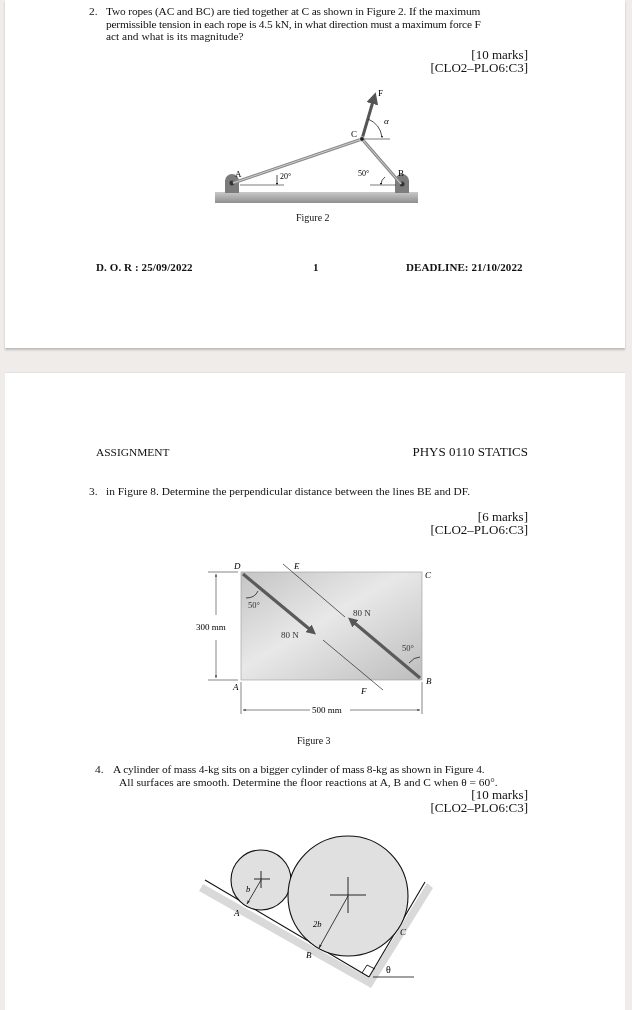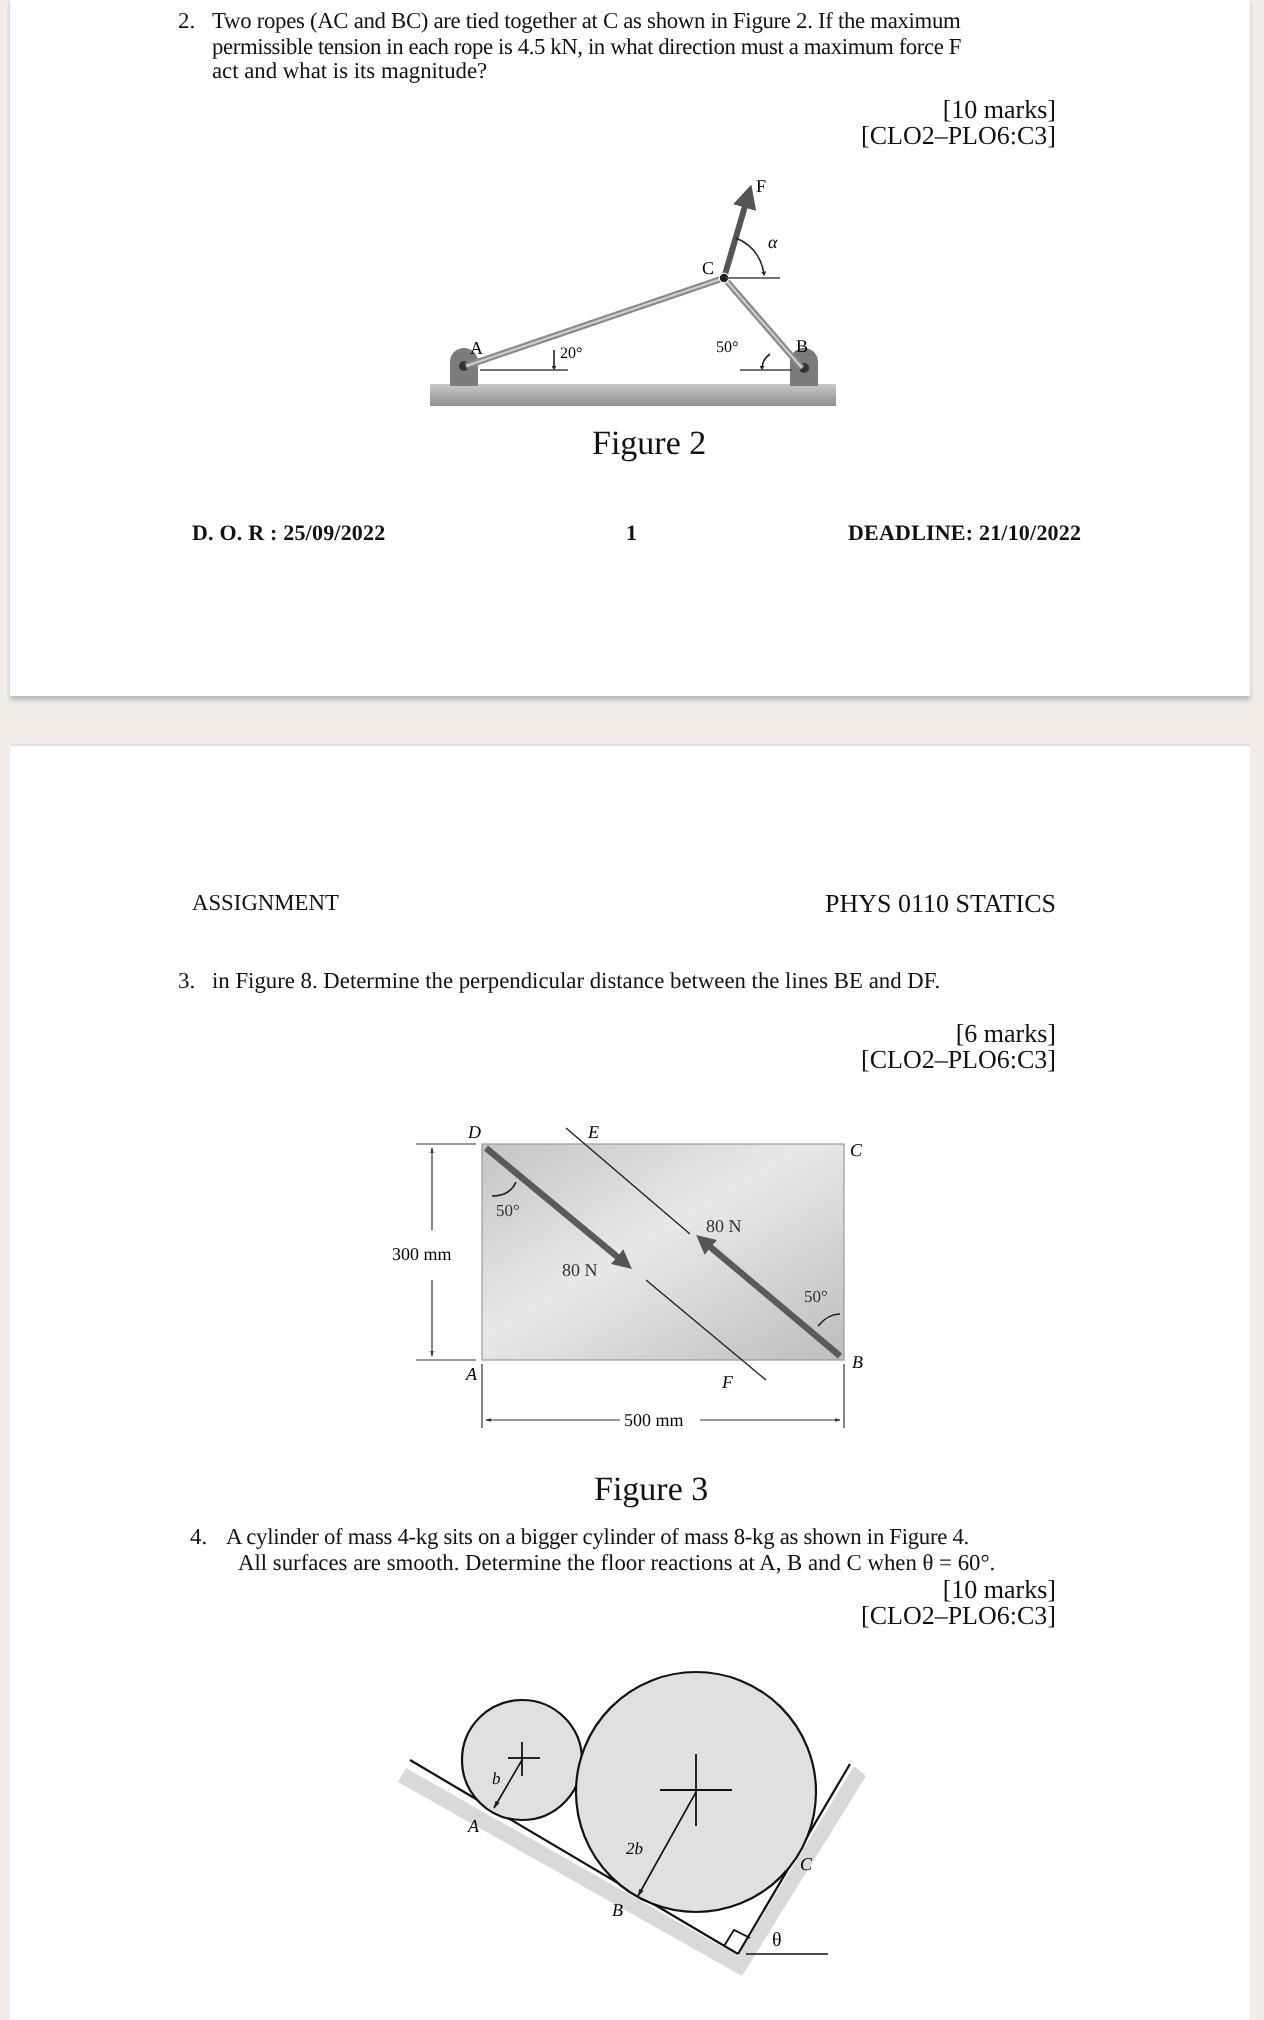--- a/index.html
+++ b/index.html
@@ -10,21 +10,21 @@
     color:#111;
   }
   .page { position:absolute; left:5px; width:620px; background:#ffffff; }
   .page1 { top:0; height:348px; box-shadow:0 2px 2px #bdbbb9; }
   .page2 { top:372px; height:638px; border-top:1px solid #e2e2e4; }
   .txt { position:absolute; font-size:11.4px; line-height:12.6px; }
   .q { position:absolute; left:106px; width:430px; font-size:11.4px; line-height:12.6px; }
   .q .num { position:absolute; left:-17px; }
   .right { position:absolute; right:104px; text-align:right; font-size:13px; line-height:12.6px; }
   .footer { position:absolute; top:261px; font-size:11px; font-weight:bold; letter-spacing:0.1px; }
-  .caption { position:absolute; font-size:17px; }
+  .caption { position:absolute; font-size:10px; }
   svg { position:absolute; left:0; top:0; overflow:visible; }
   .lbl { font-family:"Liberation Serif","DejaVu Serif",serif; }
 </style>
 </head>
 <body>
 
 <div class="page page1"></div>
 
 <div class="q" style="top:5px;">
   <span class="num">2.</span>
@@ -79,21 +79,21 @@
   <text class="lbl" x="351" y="137" font-size="9">C</text>
   <text class="lbl" x="235" y="177" font-size="9">A</text>
   <text class="lbl" x="398" y="176" font-size="9">B</text>
   <text class="lbl" x="280" y="179" font-size="8">20°</text>
   <text class="lbl" x="358" y="176" font-size="8">50°</text>
 </svg>
 <div class="caption" style="left:296px; top:212px;">Figure 2</div>
 
 <div class="footer" style="left:96px;">D. O. R : 25/09/2022</div>
 <div class="footer" style="left:313px;">1</div>
-<div class="footer" style="left:424px;">DEADLINE: 21/10/2022</div>
+<div class="footer" style="left:406px;">DEADLINE: 21/10/2022</div>
 
 <div class="page page2"></div>
 
 <div class="txt" style="left:96px; top:446px;">ASSIGNMENT</div>
 <div class="right" style="top:446px;">PHYS 0110 STATICS</div>
 
 <div class="q" style="top:485px;">
   <span class="num">3.</span>
   <div>in Figure 8. Determine the perpendicular distance between the lines BE and DF.</div>
 </div>

